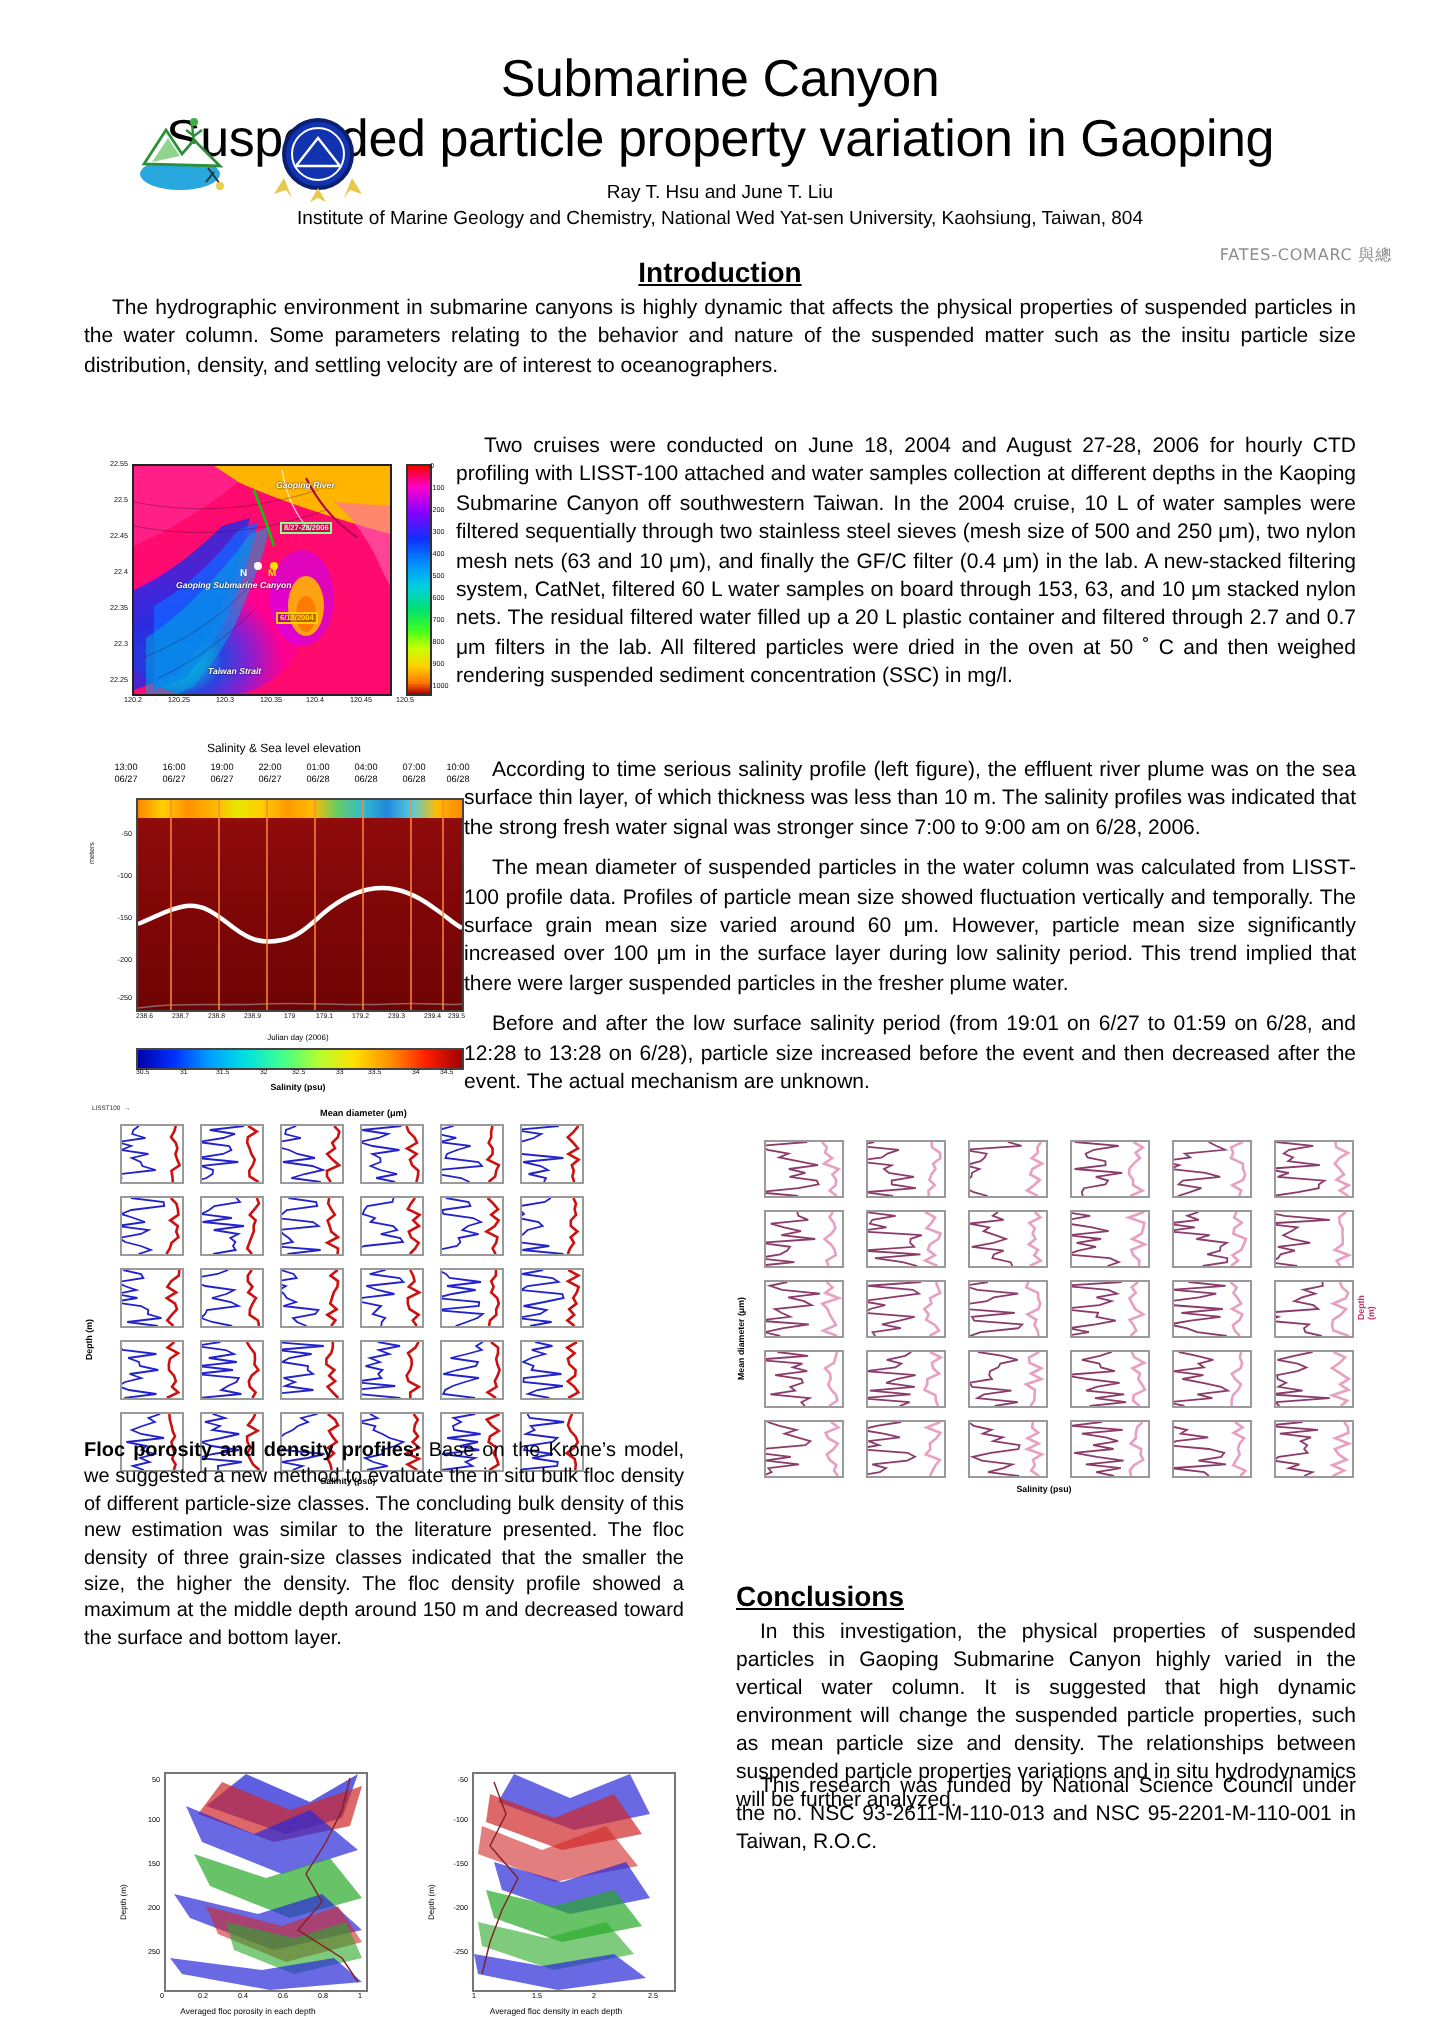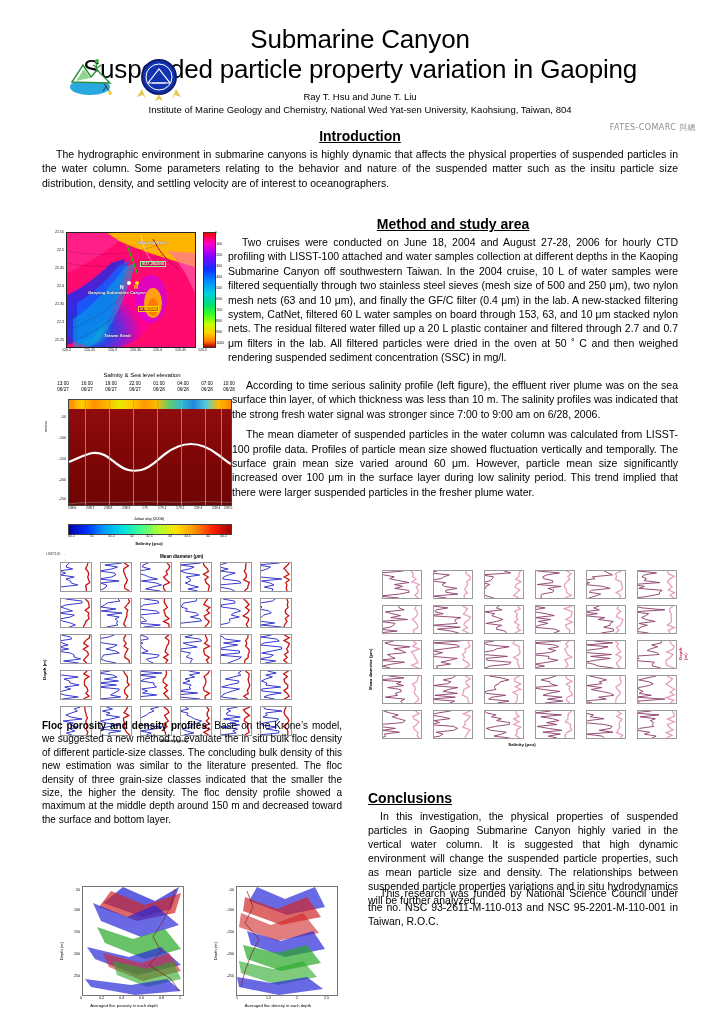--- a/index.html
+++ b/index.html
@@ -167,27 +167,27 @@
   </svg>
 
   <div class="fates">FATES-COMARC 與總</div>
 
   <div class="intro">
     <h2 class="sec">Introduction</h2>
     <p class="body">The hydrographic environment in submarine canyons is highly dynamic that affects the physical properties of suspended particles in the water column. Some parameters relating to the behavior and nature of the suspended matter such as the insitu particle size distribution, density, and settling velocity are of interest to oceanographers.</p>
   </div>
 
   <div class="method">
-    <h2 class="sec">Method and study area</h2>
     <p class="body">Two cruises were conducted on June 18, 2004 and August 27-28, 2006 for hourly CTD profiling with LISST-100 attached and water samples collection at different depths in the Kaoping Submarine Canyon off southwestern Taiwan. In the 2004 cruise, 10 L of water samples were filtered sequentially through two stainless steel sieves (mesh size of 500 and 250 μm), two nylon mesh nets (63 and 10 μm), and finally the GF/C filter (0.4 μm) in the lab.  A new-stacked filtering system, CatNet, filtered 60 L water samples on board through 153, 63, and 10 μm stacked nylon nets. The residual filtered water filled up a 20 L plastic container and filtered through 2.7 and 0.7 μm filters in the lab. All filtered particles were dried in the oven at 50 ˚ C and then weighed rendering suspended sediment concentration (SSC) in mg/l.</p>
   </div>
 
   <div class="results">
     <p class="body">According to time serious salinity profile (left figure),  the effluent river plume was on the sea surface thin layer, of which thickness was less  than 10 m.  The salinity profiles was indicated that the strong fresh water signal was stronger since 7:00 to 9:00 am on 6/28, 2006.</p>
     <p class="body">The mean diameter of suspended particles in the water column was calculated from LISST-100 profile data. Profiles of particle mean size showed fluctuation vertically  and temporally.  The surface grain mean size varied around 60 μm.  However, particle mean size significantly increased over 100 μm in the surface layer during low salinity period. This trend implied that there were larger suspended particles in the fresher plume water.</p>
+    <p class="body">Before and after the low surface salinity period (from 19:01 on 6/27 to 01:59 on 6/28, and 12:28 to 13:28 on 6/28), particle size increased before the event and then decreased after the event.  The actual mechanism are unknown.</p>
   </div>
 
   <div class="fig-map">
     <div class="map-plot">
       <svg viewBox="0 0 128 114" preserveAspectRatio="none" width="128" height="114">
         <defs>
           <radialGradient id="gA" cx="30%" cy="72%" r="60%">
             <stop offset="0%" stop-color="#19c86b"></stop>
             <stop offset="22%" stop-color="#16a8d8"></stop>
             <stop offset="45%" stop-color="#2a44e0"></stop>

